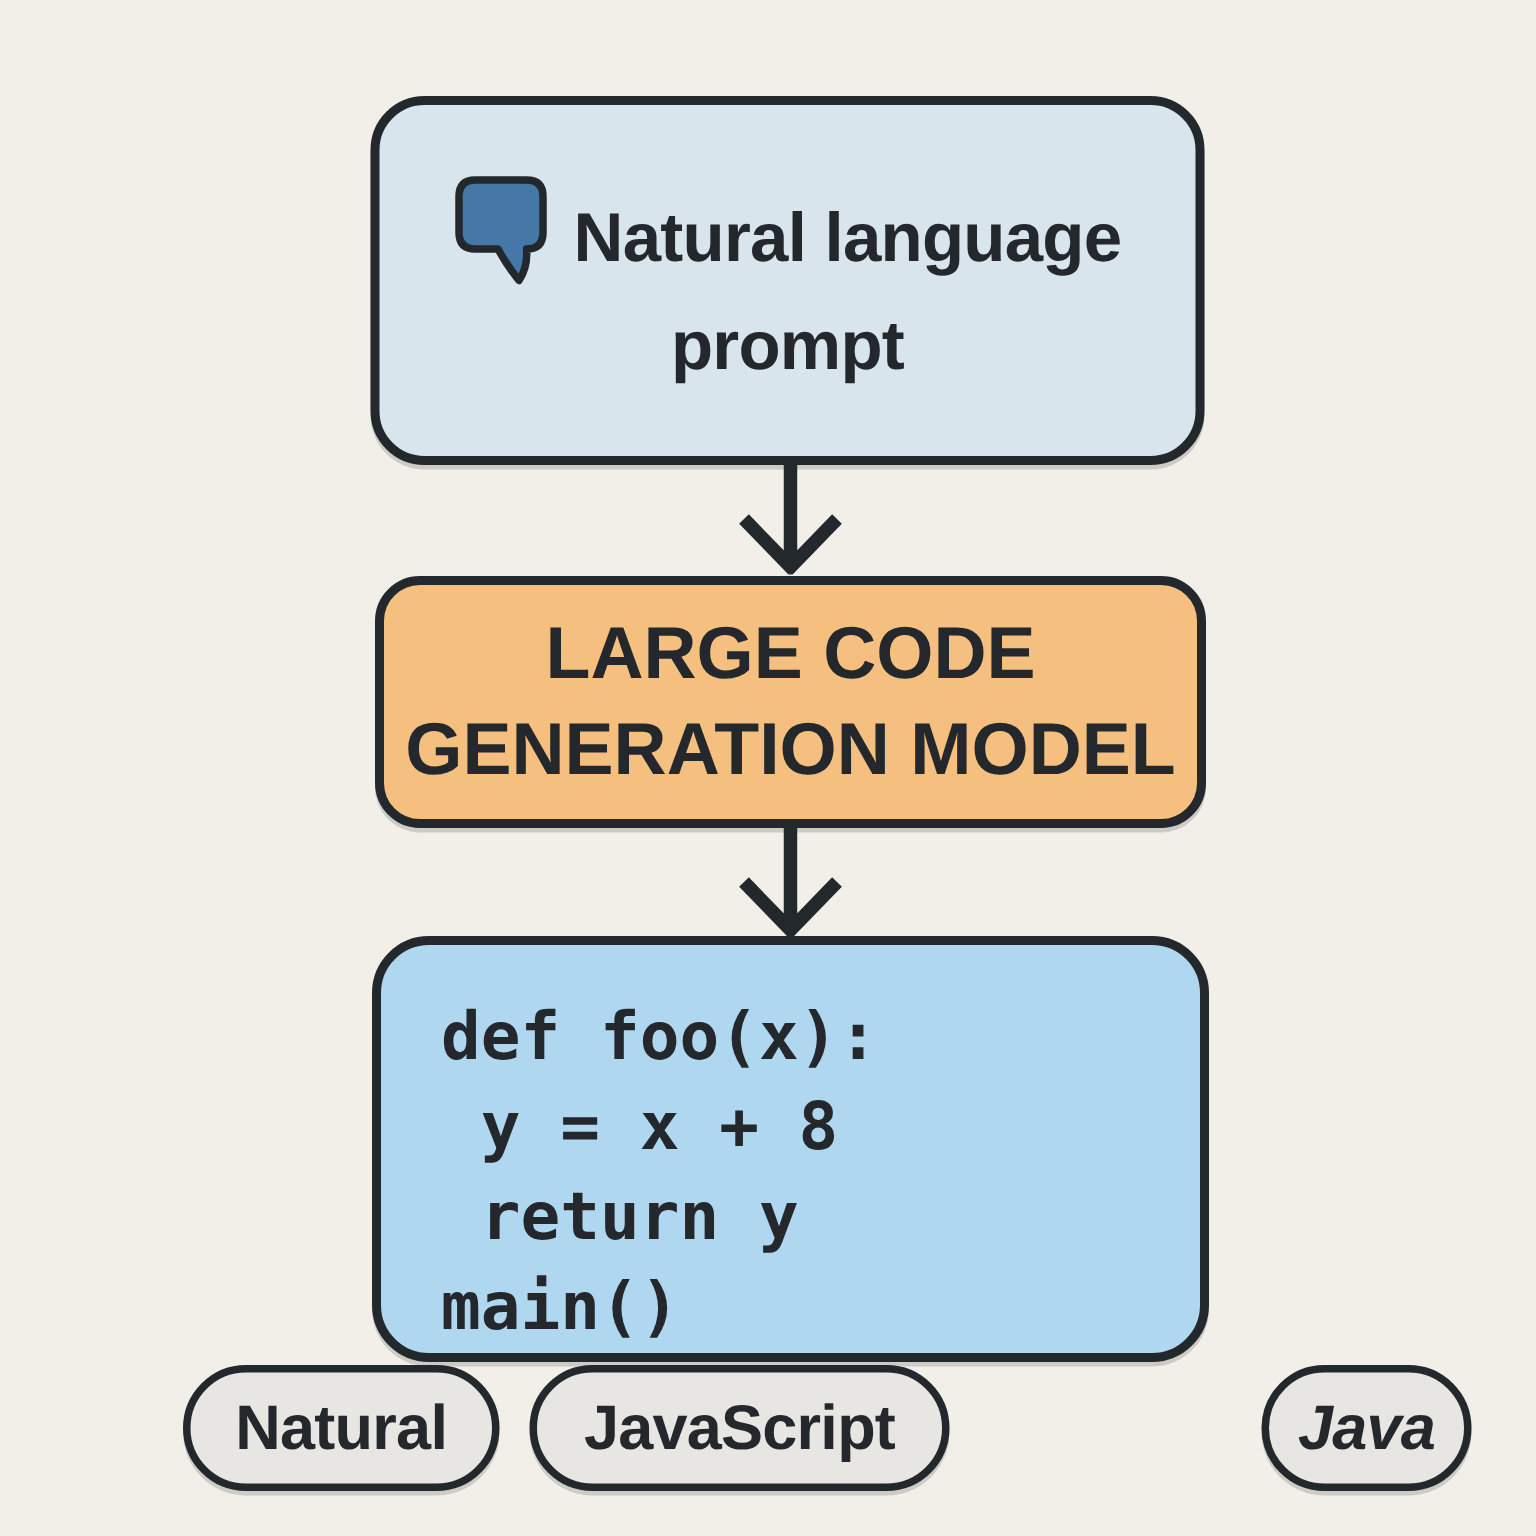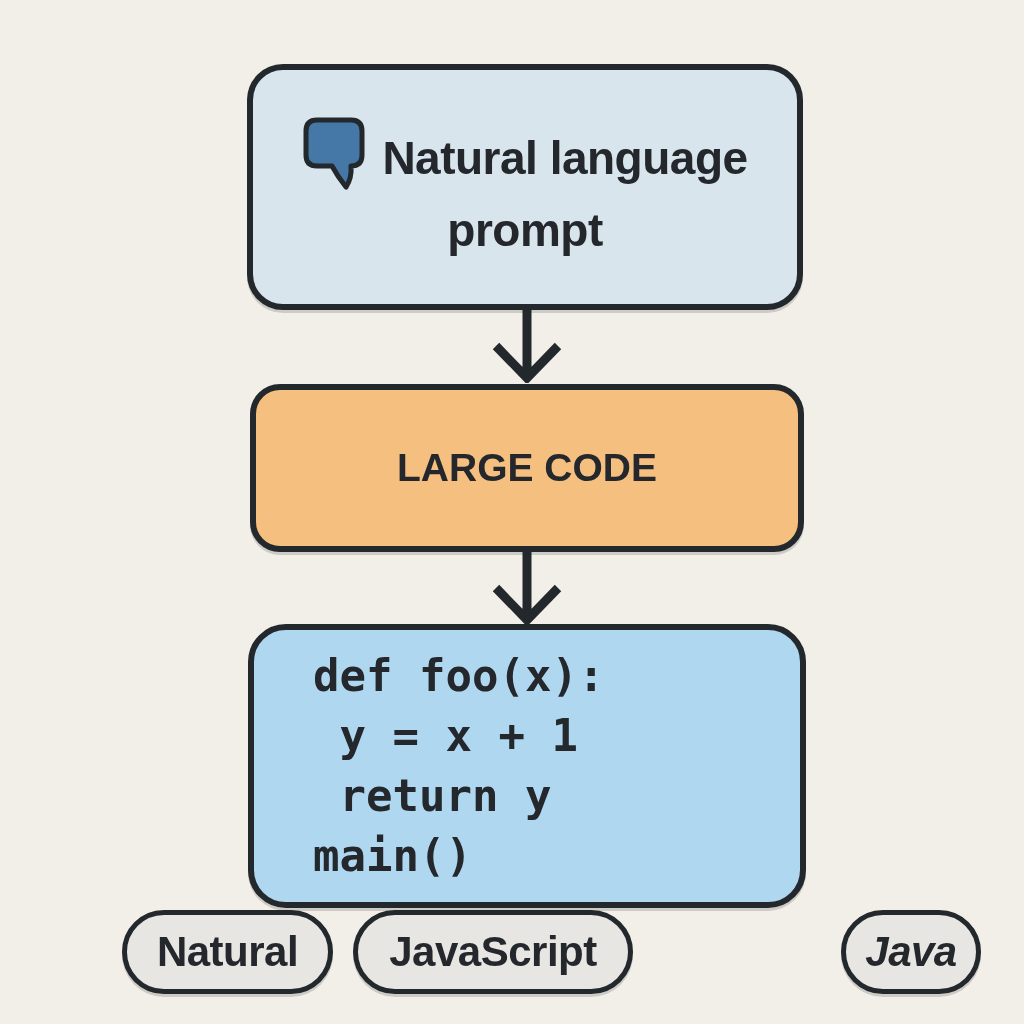--- a/index.html
+++ b/index.html
@@ -27,26 +27,26 @@
 
   .arrow { position:absolute; width:90px; height:74px; }
   .arrow path { stroke: var(--border, #23282d); stroke-width:9; fill:none; stroke-linejoin:miter; }
   .arrow-1 { left:482px; top:309px; }
   .arrow-2 { left:482px; top:551px; }
 
   .model-box {
     left:250px; top:384px; width:554px; height:168px; border-radius:30px;
     background: var(--model-box-fill, #f5c07f);
   }
-  .model-text { font-size:39px; font-weight:700; letter-spacing:0px; line-height:64px; text-align:center; }
+  .model-text { font-size:49px; font-weight:700; letter-spacing:0px; line-height:64px; text-align:center; }
 
   .code-box {
     left:248px; top:624px; width:558px; height:284px; border-radius:38px;
     background: var(--code-box-fill, #afd8f0);
-    align-items:flex-start; padding-left:59px;
+    align-items:flex-start; padding-left:40px;justify-content:flex-end;
   }
   .code-line {
     font-family:"DejaVu Sans Mono", monospace;
     font-size:44px; font-weight:700; line-height:60px; white-space:pre;
   }
 
   .pill {
     position:absolute; top:910px; height:84px; box-sizing:border-box;
     border:5px solid var(--border, #23282d); border-radius:42px;
     background: var(--pill-fill, #e7e6e3);
@@ -75,29 +75,30 @@
     </div>
     <div class="prompt-text">prompt</div>
   </div>
 
   <svg class="arrow arrow-1" viewBox="0 0 90 74" xmlns="http://www.w3.org/2000/svg">
     <path d="M45 0 V66 M14 37 L45 69 L76 37"></path>
   </svg>
 
   <div class="box model-box">
     <div class="model-text">LARGE CODE</div>
+    <div class="model-text">GENERATION MODEL</div>
   </div>
 
   <svg class="arrow arrow-2" viewBox="0 0 90 74" xmlns="http://www.w3.org/2000/svg">
     <path d="M45 0 V66 M14 37 L45 69 L76 37"></path>
   </svg>
 
   <div class="box code-box">
     <div class="code-line">def foo(x):</div>
-    <div class="code-line"> y = x + 1</div>
+    <div class="code-line"> y = x + 8</div>
     <div class="code-line"> return y</div>
     <div class="code-line">main()</div>
   </div>
 
   <div class="pill pill-python">Natural</div>
   <div class="pill pill-javascript">JavaScript</div>
   <div class="pill pill-java">Java</div>
 
 </div>
 

